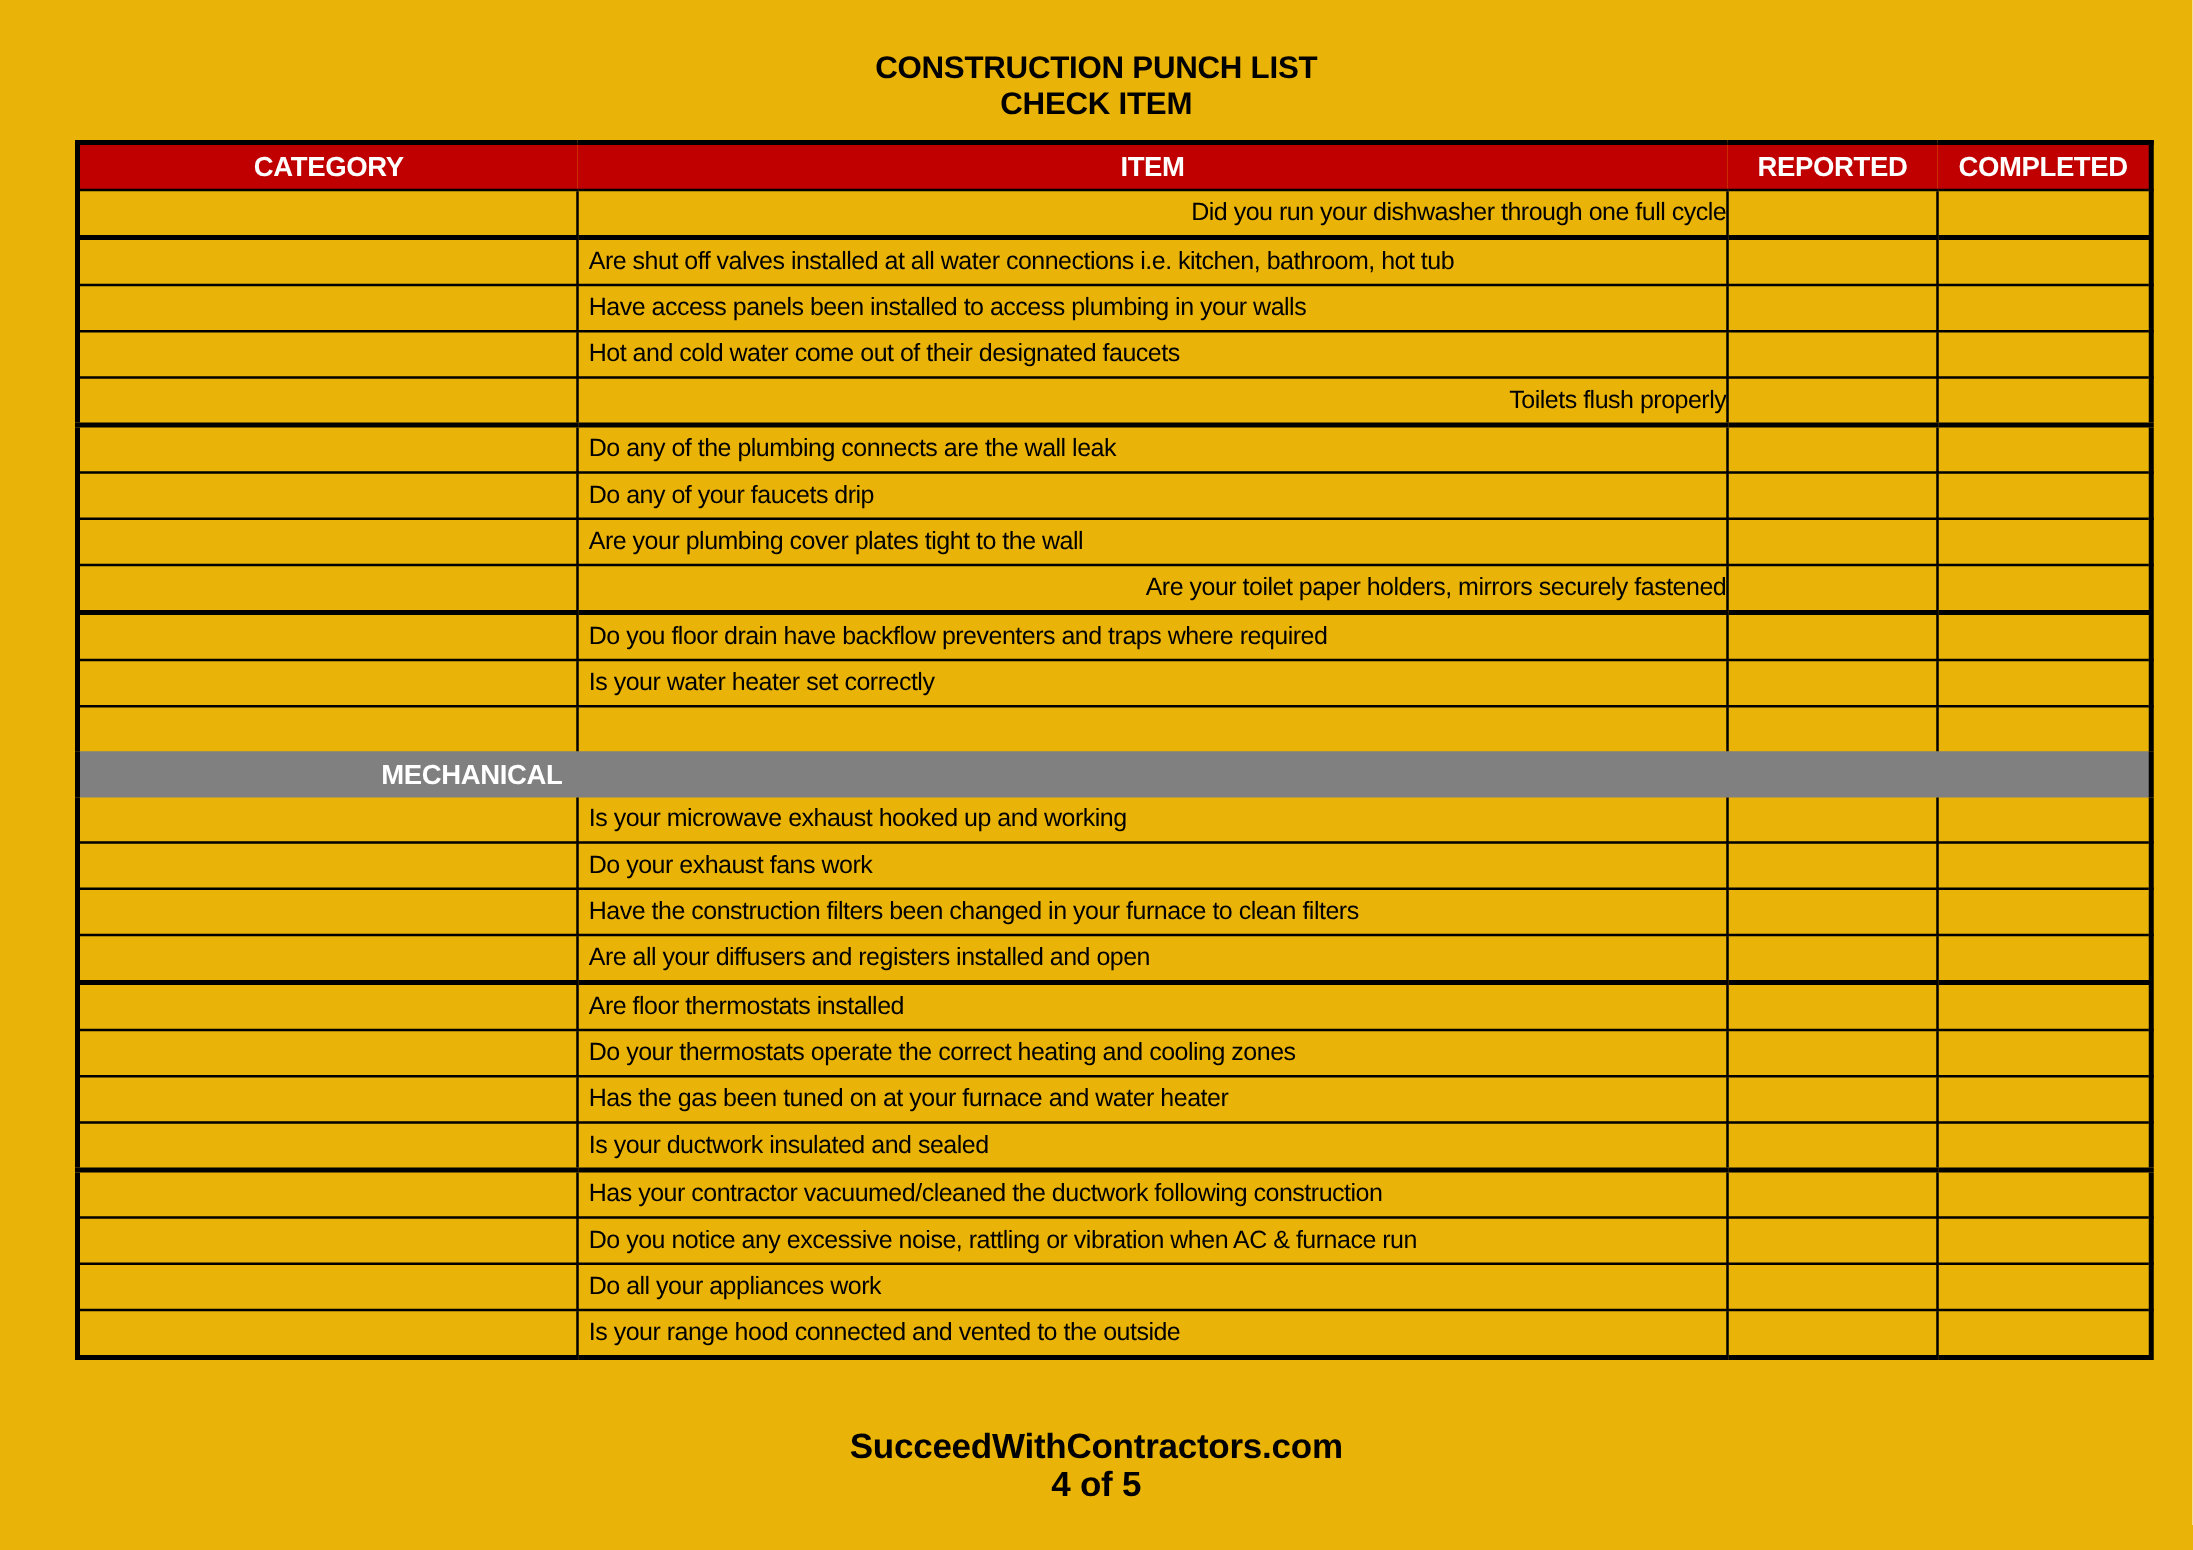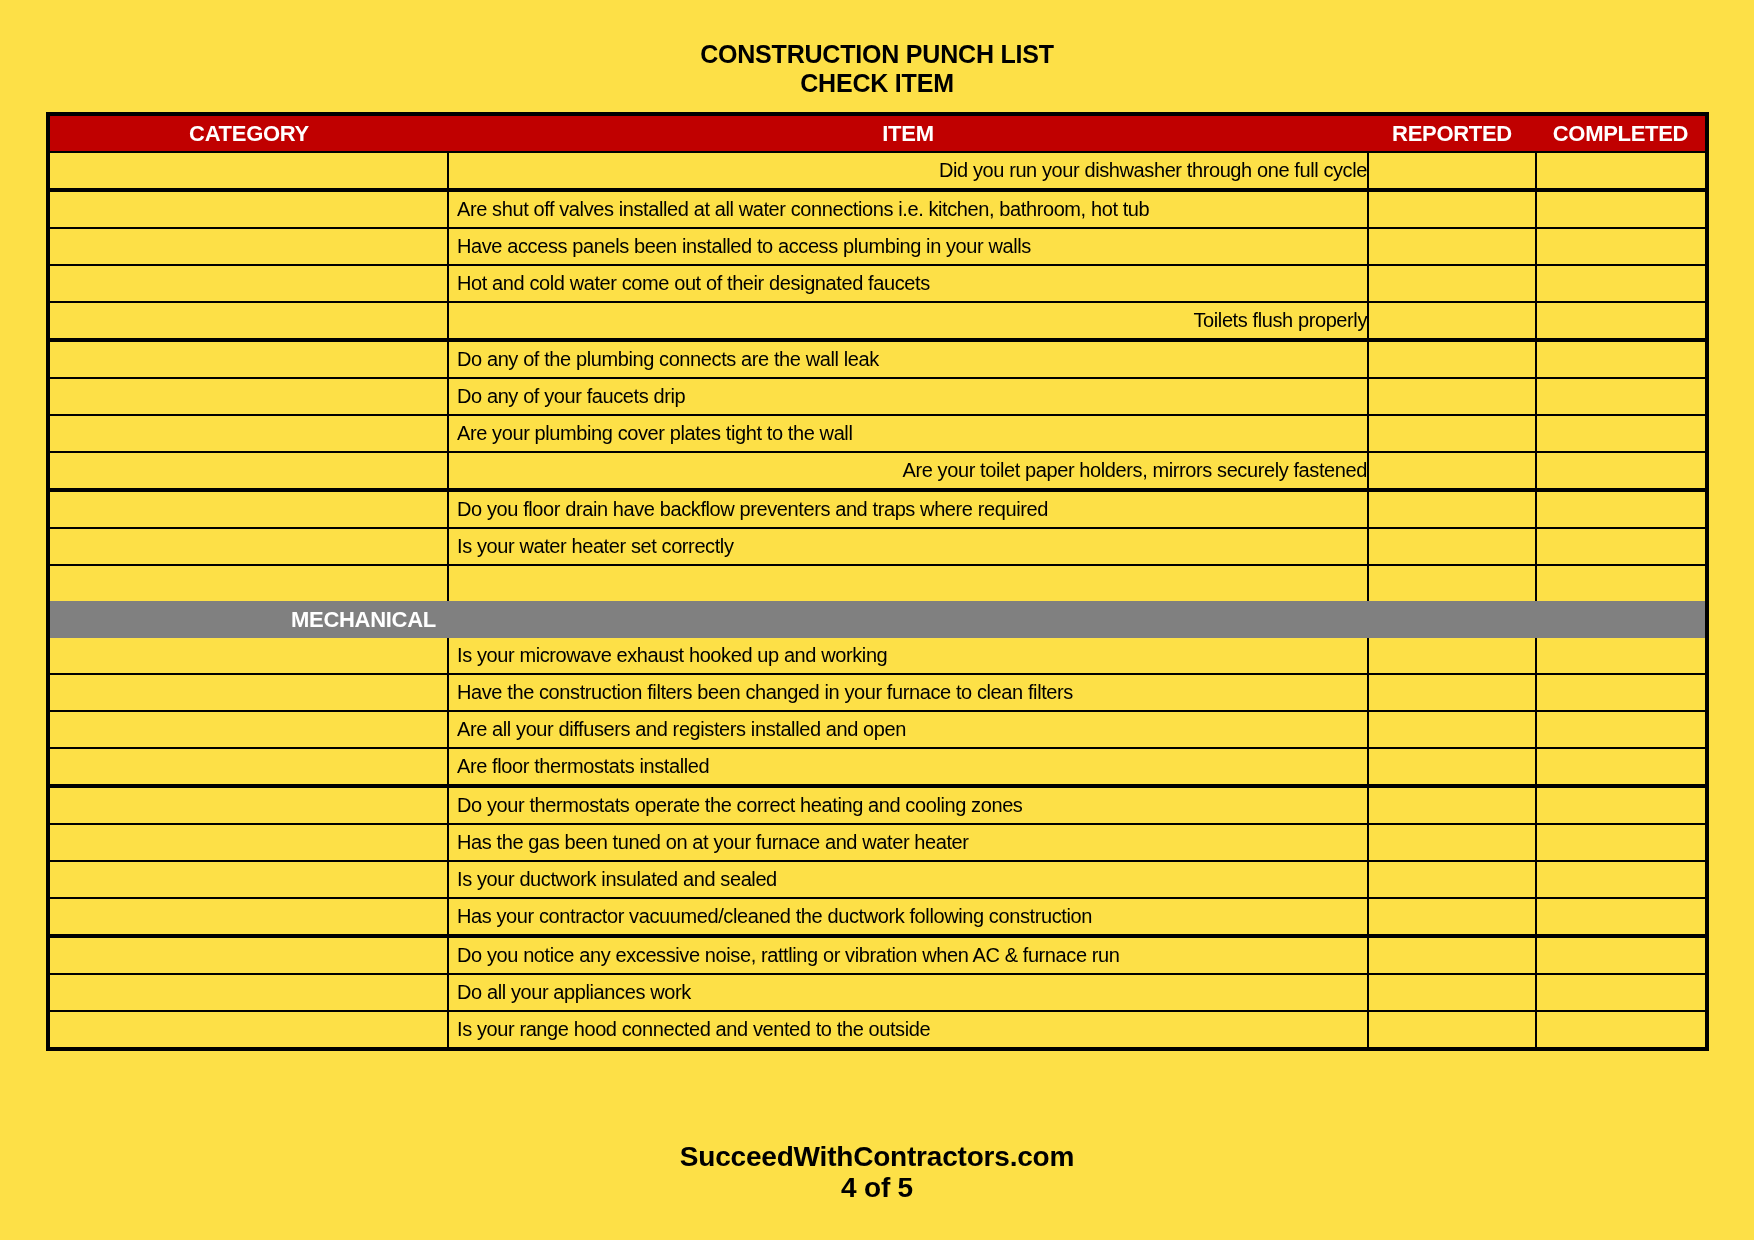--- a/index.html
+++ b/index.html
@@ -1,39 +1,39 @@
 <!DOCTYPE html>
 <html style="--header-bg: #c00000; --header-text: #ffffff; --section-bg: #808080; --section-text: #ffffff; --border: #000000;"><head>
 <meta charset="utf-8">
 <style>
   html, body { margin: 0; padding: 0; background: #ffffff; }
   .page {
     position: relative;
     width: 1754px;
     height: 1240px;
-    background: #fde047;
+    background: #eab308;
     color: #000;
     font-family: "Liberation Sans", sans-serif;
     overflow: hidden;
   }
   .title-block {
     position: absolute;
     top: 40px;
     left: 0;
     width: 100%;
     text-align: center;
     font-weight: bold;
     font-size: 25px;
     line-height: 29px;
     letter-spacing: -0.2px;
   }
   .table-wrap {
     position: absolute;
     top: 112px;
-    left: 46px;
+    left: 60px;
     width: 1660px;
   }
   table.punch {
     border-collapse: collapse;
     table-layout: fixed;
     width: 100%;
     border: 4px solid var(--border, #000000);
   }
   col.c-category  { width: 400px; }
   col.c-item      { width: 920px; }
@@ -200,20 +200,26 @@
       </tbody>
       <tbody id="section2-body">
           <tr>
     <td class="category-cell"></td>
     <td class="item-cell">Is your microwave exhaust hooked up and working</td>
     <td class="reported-cell"></td>
     <td class="completed-cell"></td>
   </tr>
           <tr>
     <td class="category-cell"></td>
+    <td class="item-cell">Do your exhaust fans work</td>
+    <td class="reported-cell"></td>
+    <td class="completed-cell"></td>
+  </tr>
+          <tr>
+    <td class="category-cell"></td>
     <td class="item-cell">Have the construction filters been changed in your furnace to clean filters</td>
     <td class="reported-cell"></td>
     <td class="completed-cell"></td>
   </tr>
           <tr>
     <td class="category-cell"></td>
     <td class="item-cell">Are all your diffusers and registers installed and open</td>
     <td class="reported-cell"></td>
     <td class="completed-cell"></td>
   </tr>

